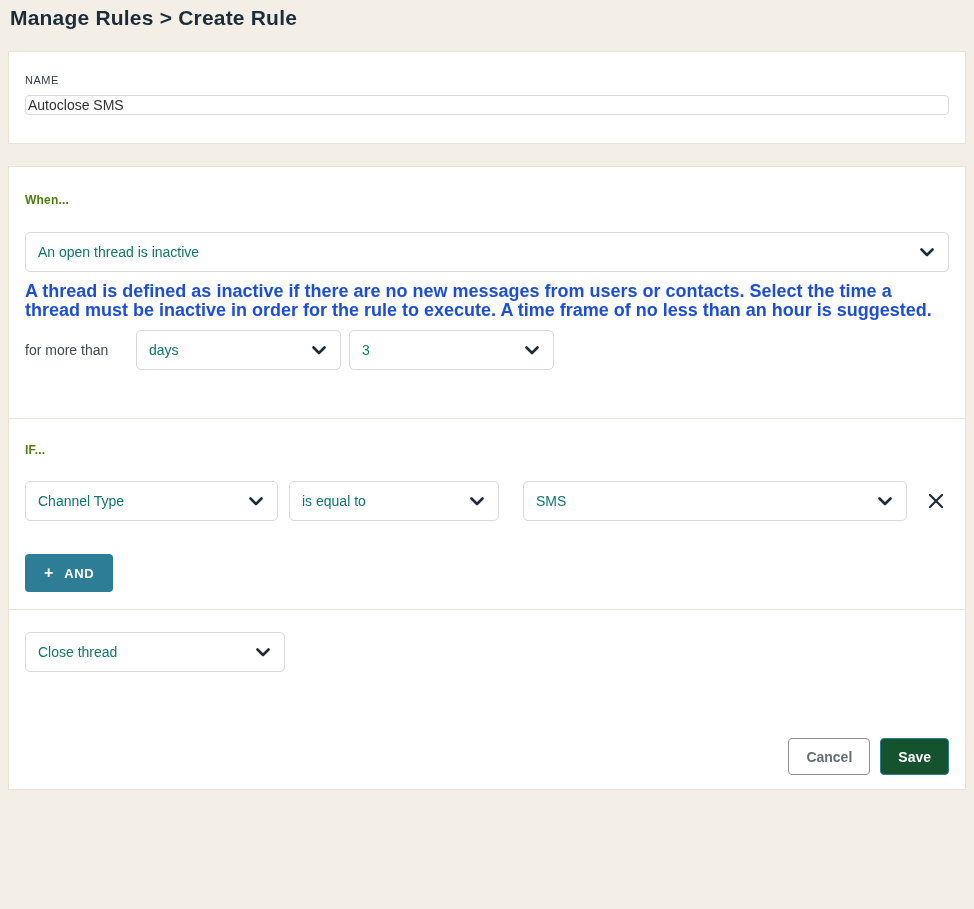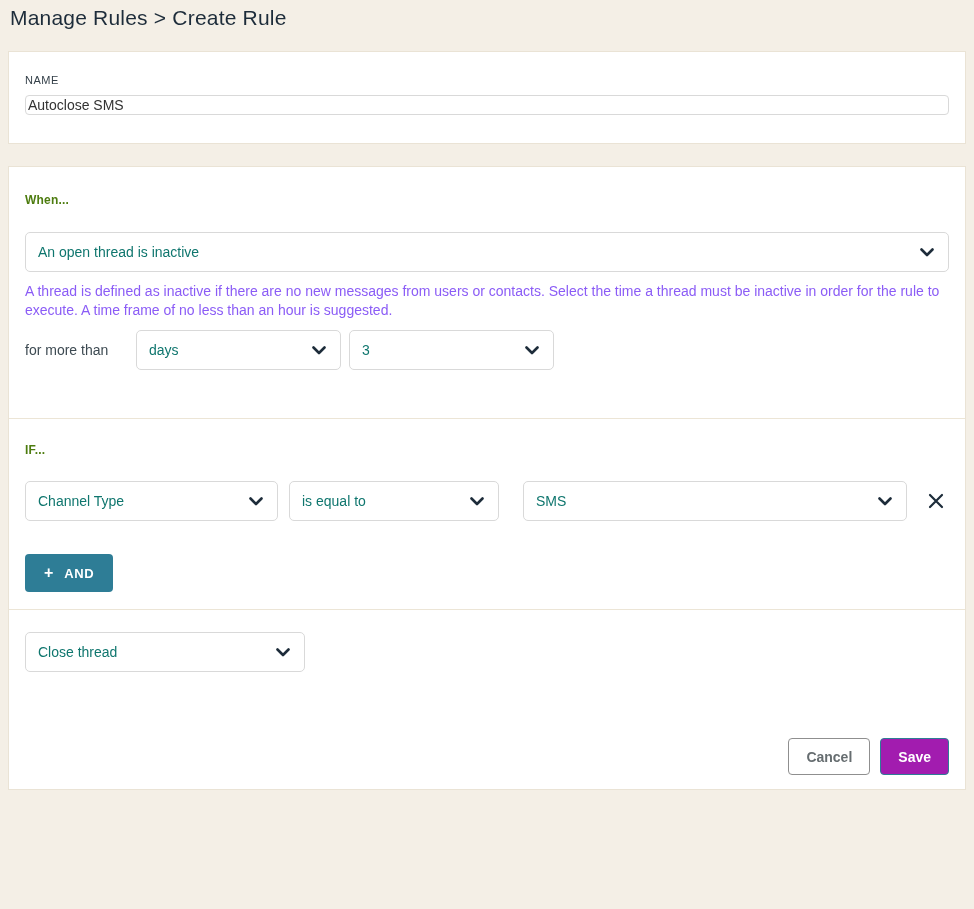--- a/index.html
+++ b/index.html
@@ -6,21 +6,21 @@
   body{
     width:974px;height:909px;overflow:hidden;
     background:#f4efe6;
     font-family:"Liberation Sans", sans-serif;
     color:#333;
     -webkit-font-smoothing:antialiased;
   }
   .page-title{
     color:#1d2c3a;
     font-size:21px;
-    font-weight:normal;
+    font-weight:bold;
     padding:6px 0 0 10px;
     letter-spacing:.2px;
   }
   .card{
     background:#ffffff;
     border:1px solid #eae3d5;
     margin:0 8px;
     box-sizing:border-box;
   }
   .card-name{
@@ -90,24 +90,25 @@
     white-space:nowrap;
     text-overflow:ellipsis;
   }
   .select-full{width:100%;}
   .chevron{
     display:inline-flex;
     flex:none;
     margin-left:10px;
   }
   .helper-text{
-    font-size:14px;
+    font-size:18px;
     line-height:19px;
-    color:#8b5cf6;
+    color:#1d4ed8;
     margin-top:10px;
+    font-weight:bold;
   }
   .duration-row{
     display:flex;
     align-items:center;
     margin-top:10px;
   }
   .duration-label{
     font-size:14px;
     color:#3d4a52;
     width:111px;
@@ -147,21 +148,21 @@
     font-weight:bold;
     font-size:13px;
     letter-spacing:.6px;
     cursor:pointer;
   }
   .and-btn .plus{
     font-size:16px;
     font-weight:bold;
     letter-spacing:0;
   }
-  .select-action{width:280px;}
+  .select-action{width:260px;}
   .footer{
     display:flex;
     justify-content:flex-end;
     align-items:center;
     gap:10px;
     margin-top:66px;
   }
   .btn{
     height:37px;
     border-radius:4px;
@@ -171,21 +172,21 @@
     padding:0 17px;
     cursor:pointer;
     box-sizing:border-box;
   }
   .btn-cancel{
     background:#ffffff;
     border:1px solid #8f8f8f;
     color:#666d70;
   }
   .btn-save{
-    background:#a21caf;
+    background:#14532d;
     border:1px solid #2e7d96;
     color:#ffffff;
   }
 </style>
 </head>
 <body>
 
 <div class="page-title">Manage Rules &gt; Create Rule</div>
 
 <div class="card card-name">

